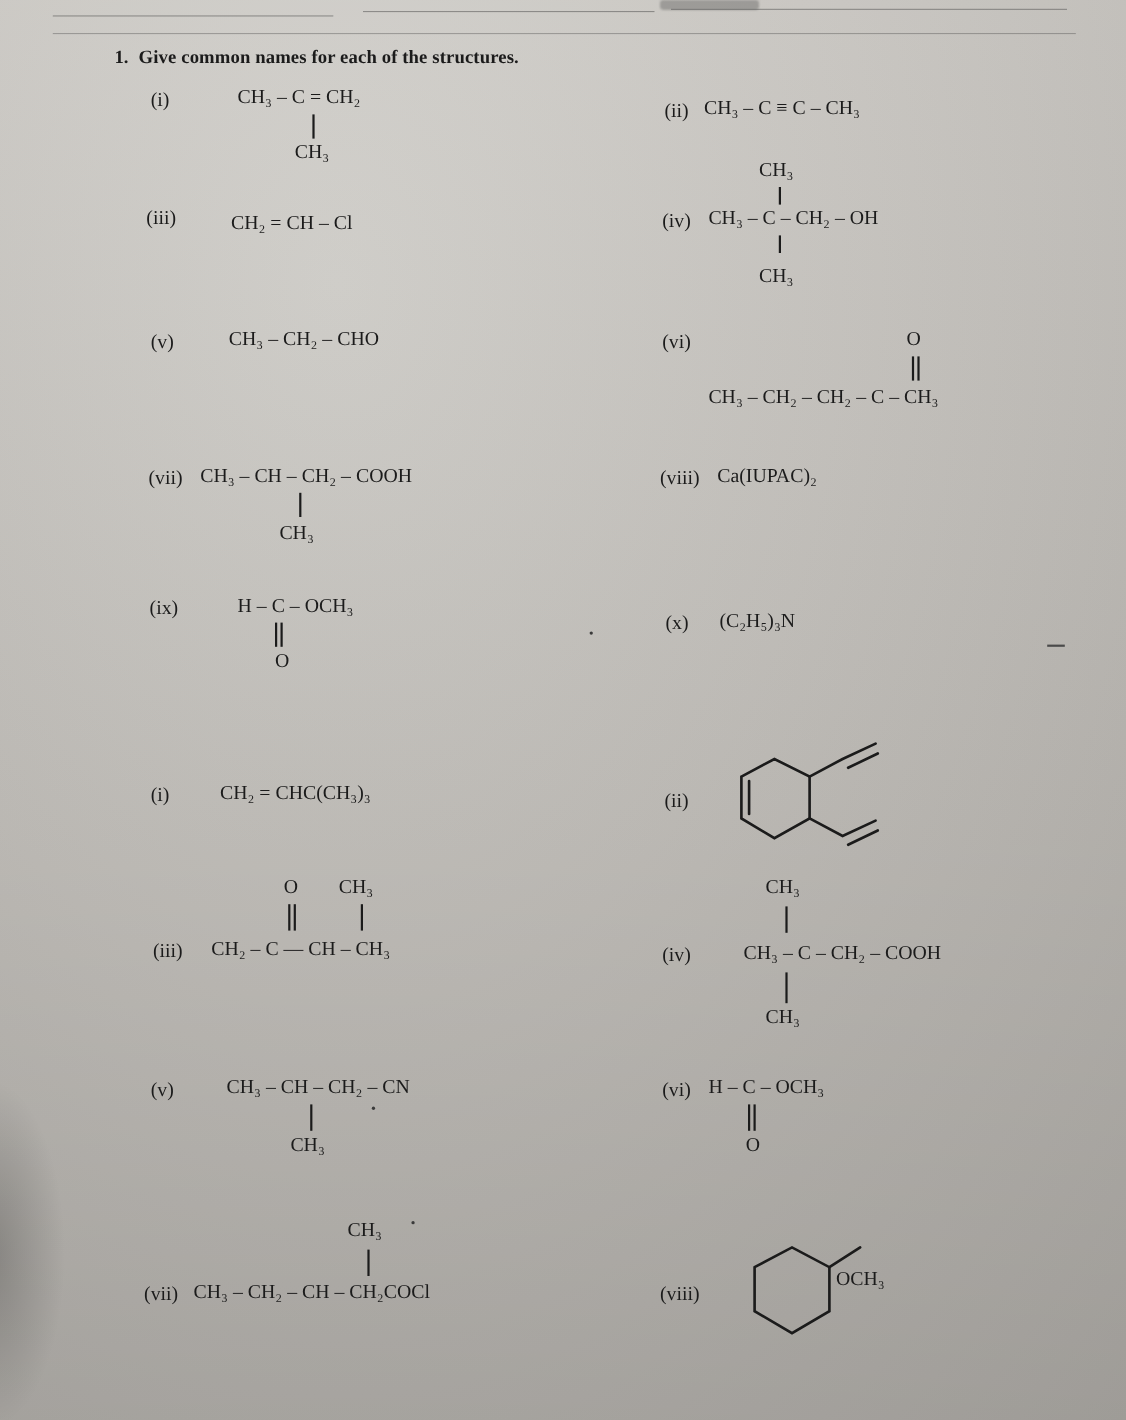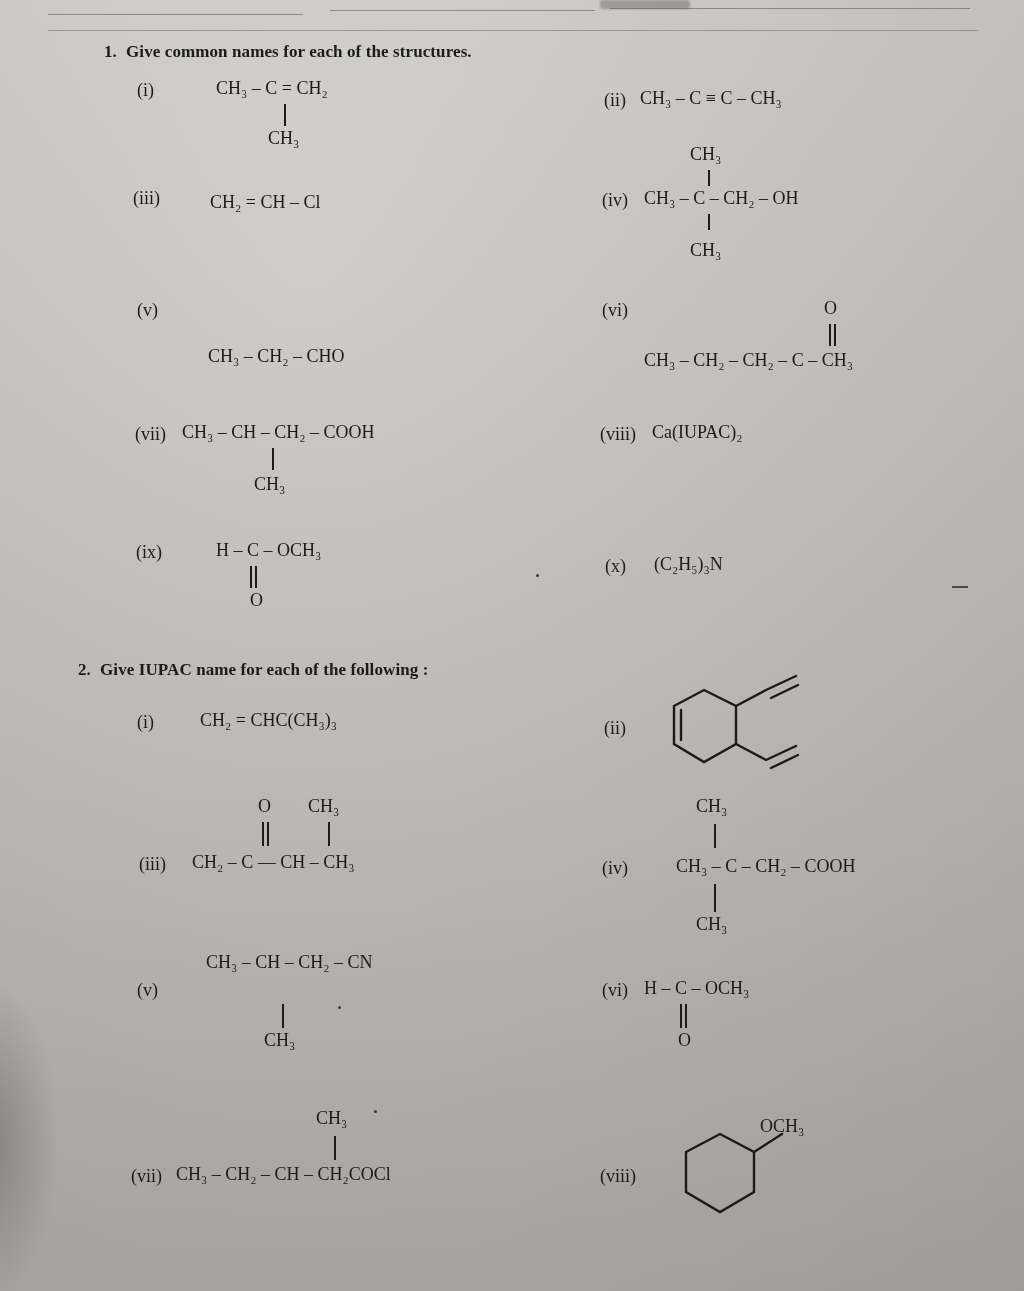--- a/index.html
+++ b/index.html
@@ -125,21 +125,21 @@
   <div class="struct" style="left:210px; top:192px;">CH₂ = CH – Cl</div>
 
   <div class="label" style="left:578px; top:190px; width:50px;">(iv)</div>
   <div class="struct" style="left:690px; top:144px;">CH₃</div>
   <div class="vbond" style="left:708px; top:170px; height:16px;"></div>
   <div class="struct" style="left:644px; top:188px;">CH₃ – C – CH₂ – OH</div>
   <div class="vbond" style="left:708px; top:214px; height:16px;"></div>
   <div class="struct" style="left:690px; top:240px;">CH₃</div>
 
   <div class="label" style="left:110px; top:300px; width:48px;">(v)</div>
-  <div class="struct" style="left:208px; top:298px;margin-top:48px;">CH₃ – CH₂ – CHO</div>
+  <div class="struct" style="left:208px; top:298px;">CH₃ – CH₂ – CHO</div>
 
   <div class="label" style="left:576px; top:300px; width:52px;">(vi)</div>
   <div class="struct" style="left:824px; top:298px;">O</div>
   <div class="dbond" style="left:829px; top:324px; height:22px;">
       <i></i>
       <i></i>
     </div>
   <div class="struct" style="left:644px; top:350px;">CH₃ – CH₂ – CH₂ – C – CH₃</div>
 
   <div class="label" style="left:104px; top:424px; width:62px;">(vii)</div>
@@ -156,23 +156,20 @@
       <i></i>
       <i></i>
     </div>
   <div class="struct" style="left:250px; top:590px;">O</div>
 
   <div class="label" style="left:578px; top:556px; width:48px;">(x)</div>
   <div class="struct" style="left:654px; top:554px;">(C₂H₅)₃N</div>
   <div class="dot" style="left:536px; top:574px;"></div>
   <div class="dash" style="left:952px; top:586px; width:16px;"></div>
 
-  <div class="q-head" style="left:78px; top:660px;">
-    <span class="q-num">2.</span><span>Give IUPAC name for each of the following :</span>
-  </div>
 
   <div class="label" style="left:110px; top:712px; width:44px;">(i)</div>
   <div class="struct" style="left:200px; top:710px;">CH₂ = CHC(CH₃)₃</div>
 
   <div class="label" style="left:578px; top:718px; width:48px;">(ii)</div>
   <div class="sk" style="left:640px; top:672px;">
     <svg width="230" height="110" viewBox="0 0 230 110">
       <g fill="none" stroke="#1b1b1b" stroke-width="2.4" stroke-linecap="round">
 
         <path d="M34 34 L64 18 L96 34 L96 72 L64 90 L34 72 Z"></path>
@@ -199,41 +196,41 @@
   <div class="struct" style="left:192px; top:852px;">CH₂ – C — CH – CH₃</div>
 
   <div class="label" style="left:578px; top:858px; width:50px;">(iv)</div>
   <div class="struct" style="left:696px; top:796px;">CH₃</div>
   <div class="vbond" style="left:714px; top:824px; height:24px;"></div>
   <div class="struct" style="left:676px; top:856px;">CH₃ – C – CH₂ – COOH</div>
   <div class="vbond" style="left:714px; top:884px; height:28px;"></div>
   <div class="struct" style="left:696px; top:914px;">CH₃</div>
 
   <div class="label" style="left:110px; top:980px; width:48px;">(v)</div>
-  <div class="struct" style="left:206px; top:952px;">CH₃ – CH – CH₂ – CN</div>
+  <div class="struct" style="left:206px; top:978px;">CH₃ – CH – CH₂ – CN</div>
   <div class="vbond" style="left:282px; top:1004px; height:24px;"></div>
   <div class="struct" style="left:264px; top:1030px;">CH₃</div>
   <div class="dot" style="left:338px; top:1006px;"></div>
 
   <div class="label" style="left:576px; top:980px; width:52px;">(vi)</div>
   <div class="struct" style="left:644px; top:978px;">H – C – OCH₃</div>
   <div class="dbond" style="left:680px; top:1004px; height:24px;">
       <i></i>
       <i></i>
     </div>
   <div class="struct" style="left:678px; top:1030px;">O</div>
 
   <div class="struct" style="left:316px; top:1108px;">CH₃</div>
   <div class="dot" style="left:374px; top:1110px;"></div>
   <div class="vbond" style="left:334px; top:1136px; height:24px;"></div>
   <div class="label" style="left:100px; top:1166px; width:62px;">(vii)</div>
   <div class="struct" style="left:176px; top:1164px;">CH₃ – CH₂ – CH – CH₂COCl</div>
 
   <div class="label" style="left:570px; top:1166px; width:66px;">(viii)</div>
-  <div class="struct" style="left:760px; top:1116px;">OCH₃</div>
+  <div class="struct" style="left:760px; top:1152px;">OCH₃</div>
   <div class="sk" style="left:676px; top:1126px;">
     <svg width="160" height="120" viewBox="0 0 160 120">
       <g fill="none" stroke="#1b1b1b" stroke-width="2.4" stroke-linecap="round">
         <path d="M10 26 L44 8 L78 26 L78 66 L44 86 L10 66 Z"></path>
         <path d="M78 26 L106 8"></path>
       </g>
     </svg>
   </div>
 
   <div class="fingershadow"></div>

